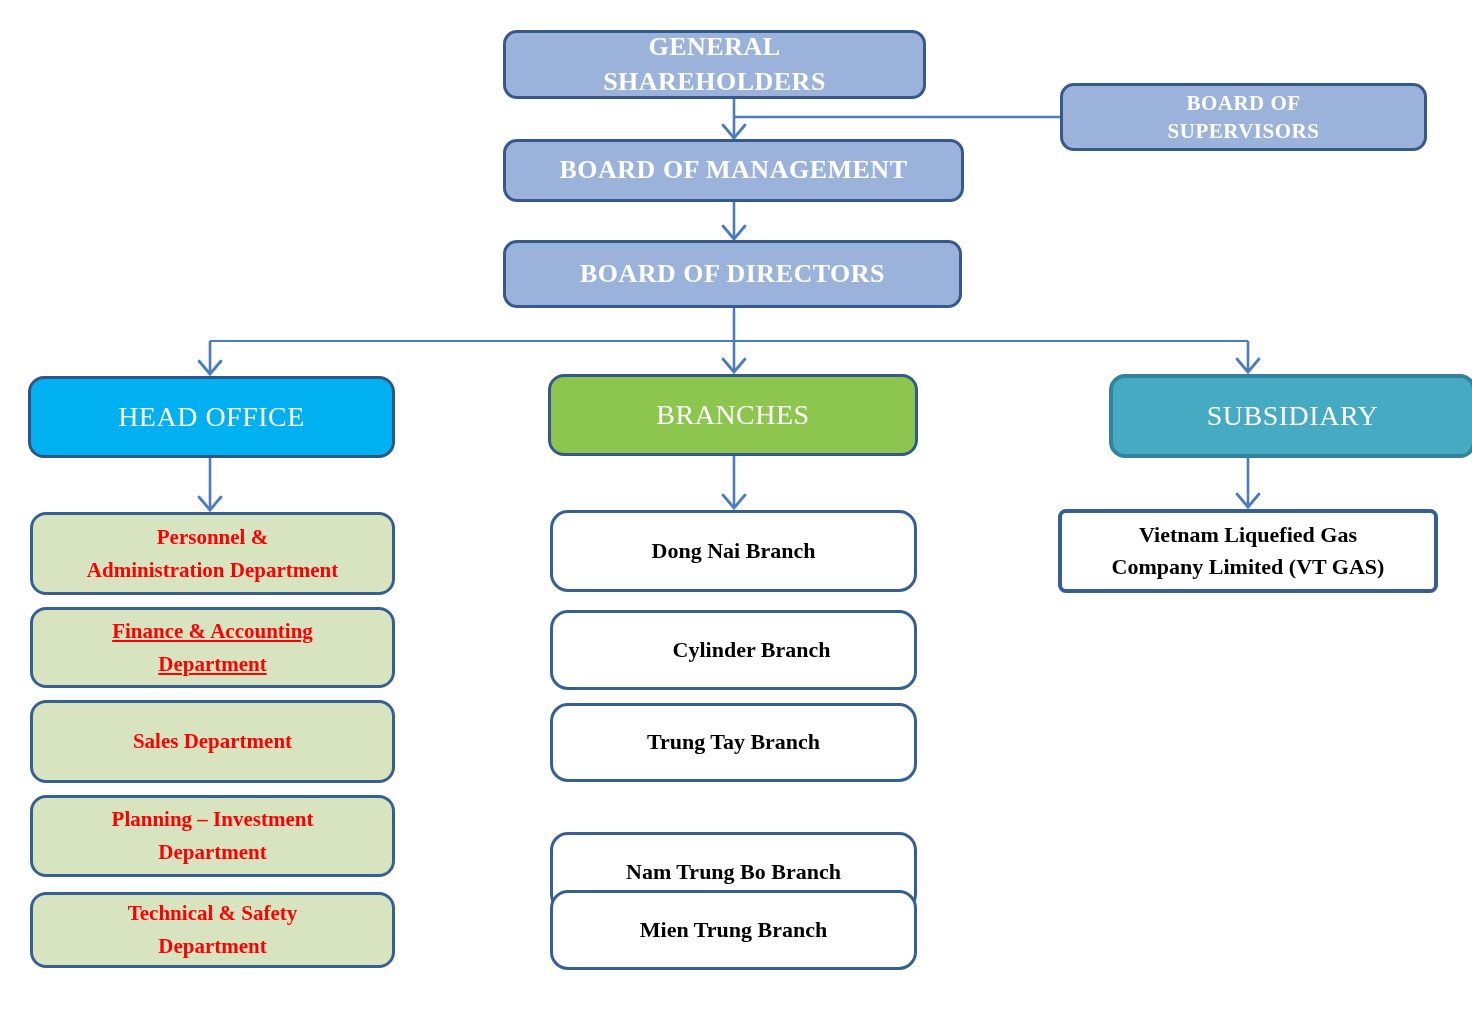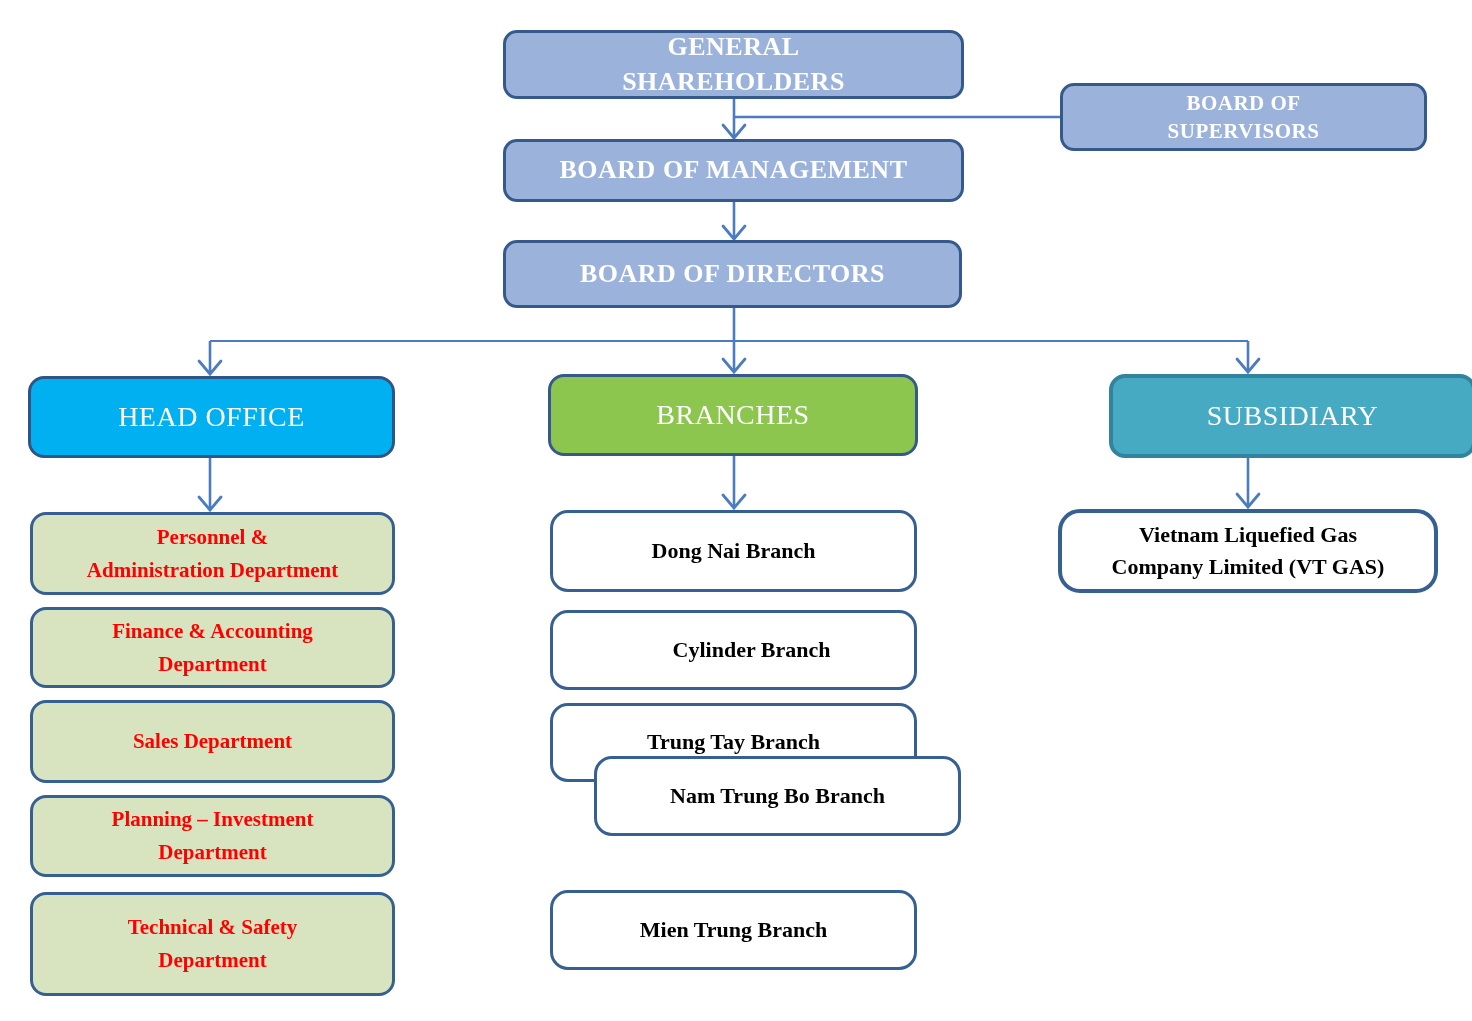--- a/index.html
+++ b/index.html
@@ -78,21 +78,21 @@
     border:3px solid var(--box-border);
     border-radius:18px;
     color:var(--branch-text);
     font-weight:bold;
     font-size:22px;
     line-height:1.4;
   }
   .whitebox-wide{
     background:var(--white-fill);
     border:4px solid var(--box-border);
-    border-radius:22px;
+    border-radius:8px;
     color:var(--branch-text);
     font-weight:bold;
     font-size:22px;
     line-height:1.45;
   }
 </style>
 </head>
 <body>
 
 <div id="canvas">
@@ -118,48 +118,48 @@
     <polyline class="arrowhead" points="1237,359 1248,372 1259,359"></polyline>
 
     <path class="conn" d="M210 458 V508"></path>
     <polyline class="arrowhead" points="199,497 210,510 221,497"></polyline>
     <path class="conn" d="M734 456 V506"></path>
     <polyline class="arrowhead" points="723,495 734,508 745,495"></polyline>
     <path class="conn" d="M1248 458 V505"></path>
     <polyline class="arrowhead" points="1237,494 1248,507 1259,494"></polyline>
   </svg>
 
-  <div class="node lvl1" style="left:503px;top:30px;width:461px;height:69px;">GENERAL
+  <div class="node lvl1" style="left:503px;top:30px;width:423px;height:69px;">GENERAL
 SHAREHOLDERS</div>
 
   <div class="node lvl1 small" style="left:1060px;top:83px;width:367px;height:68px;">BOARD OF
 SUPERVISORS</div>
 
   <div class="node lvl1" style="left:503px;top:139px;width:461px;height:63px;">BOARD OF MANAGEMENT</div>
 
   <div class="node lvl1" style="left:503px;top:240px;width:459px;height:68px;">BOARD OF DIRECTORS</div>
 
   <div class="node lvl2 head-office" style="left:28px;top:376px;width:367px;height:82px;">HEAD OFFICE</div>
 
   <div class="node lvl2 branches" style="left:548px;top:374px;width:370px;height:82px;">BRANCHES</div>
 
   <div class="node lvl2 subsidiary" style="left:1065px;top:374px;width:367px;height:84px;margin-left:44px;">SUBSIDIARY</div>
 
   <div class="node dept" style="top:512px;height:83px;">Personnel &amp;
 Administration Department</div>
-  <div class="node dept" style="top:607px;height:81px;">Finance &amp; Accounting
+  <div class="node dept" style="top:607px;height:81px;text-decoration:underline;">Finance &amp; Accounting
 Department</div>
   <div class="node dept" style="top:700px;height:83px;">Sales Department</div>
   <div class="node dept" style="top:795px;height:82px;">Planning – Investment
 Department</div>
-  <div class="node dept" style="top:892px;height:104px;">Technical &amp; Safety
+  <div class="node dept" style="top:892px;height:76px;">Technical &amp; Safety
 Department</div>
 
   <div class="node branch" style="top:510px;height:82px;">Dong Nai Branch</div>
   <div class="node branch" style="top:610px;height:80px;padding-left:36px;">Cylinder Branch</div>
   <div class="node branch" style="top:703px;height:79px;">Trung Tay Branch</div>
-  <div class="node branch" style="top:756px;height:80px;margin-left:44px;">Nam Trung Bo Branch</div>
+  <div class="node branch" style="top:832px;height:80px;">Nam Trung Bo Branch</div>
   <div class="node branch" style="top:890px;height:80px;">Mien Trung Branch</div>
 
   <div class="node whitebox-wide" style="left:1058px;top:509px;width:380px;height:84px;">Vietnam Liquefied Gas
 Company Limited (VT GAS)</div>
 
 </div>
 
 </body></html>

